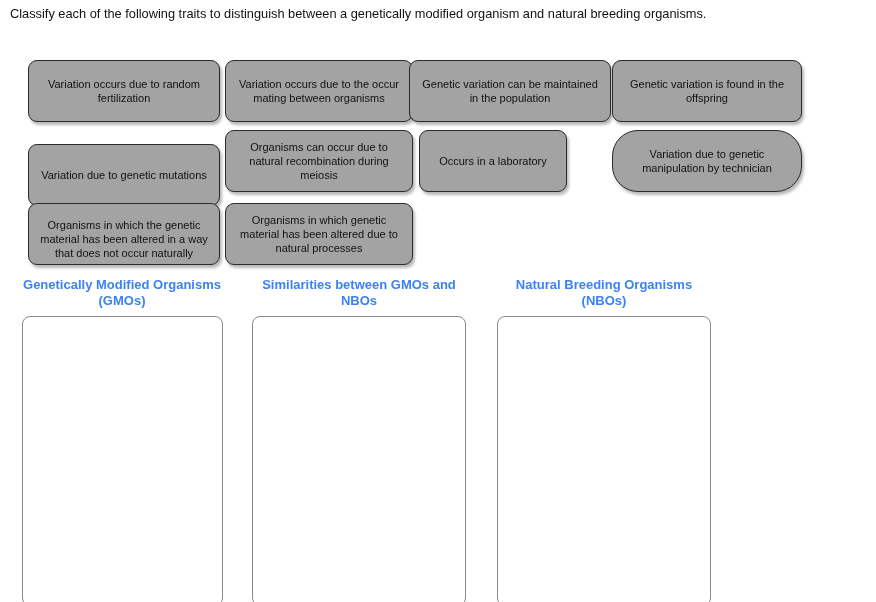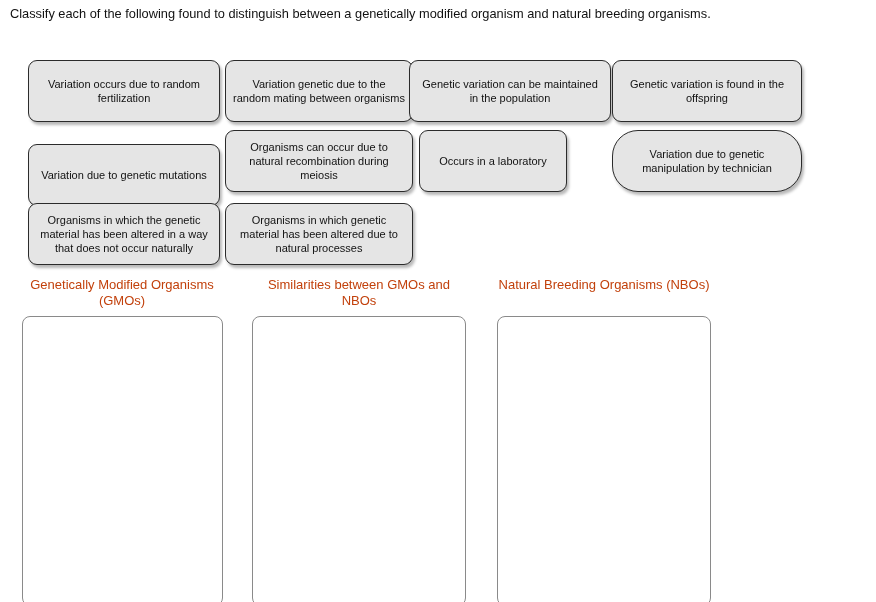--- a/index.html
+++ b/index.html
@@ -36,21 +36,21 @@
     width: 876px;
   }
   .tile-row {
     position: relative;
     width: 876px;
   }
 
   .tile {
     position: absolute;
     box-sizing: border-box;
-    background: #e5e5e5;
+    background: #a3a3a3;
     border: 1.3px solid #2b2b2b;
     border-radius: 9px;
     box-shadow: 2px 3px 3px rgba(0,0,0,0.28);
     display: flex;
     align-items: center;
     justify-content: center;
     text-align: center;
     padding: 4px 7px;
     font-size: 11px;
     line-height: 14px;
@@ -63,46 +63,46 @@
     width: 100%;
   }
 
   
   .cat-heading {
     position: absolute;
     box-sizing: border-box;
     text-align: center;
     font-size: 13px;
     line-height: 16px;
-    font-weight: normal;
-    color: #c2410c;
+    font-weight: bold;
+    color: #3b82f6;
   }
 
   
   .dropzone {
     position: absolute;
     box-sizing: border-box;
     background: #ffffff;
     border: 1px solid #8a8a8a;
     border-radius: 8px;
   }
 </style>
 </head>
 <body>
 
-<div class="prompt">Classify each of the following found to distinguish between a genetically modified organism and natural breeding organisms.</div>
+<div class="prompt">Classify each of the following traits to distinguish between a genetically modified organism and natural breeding organisms.</div>
 
 <div class="tile-tray">
 
   <div class="tile-row">
     <div class="tile" style="left:28px;  top:0px;  width:192px; height:62px;">
       <span class="tile-text">Variation occurs due to random fertilization</span>
     </div>
     <div class="tile" style="left:225px; top:0px;  width:188px; height:62px;">
-      <span class="tile-text">Variation genetic due to the random mating between organisms</span>
+      <span class="tile-text">Variation occurs due to the occur mating between organisms</span>
     </div>
     <div class="tile" style="left:409px; top:0px;  width:202px; height:62px;">
       <span class="tile-text">Genetic variation can be maintained in the population</span>
     </div>
     <div class="tile" style="left:612px; top:0px;  width:190px; height:62px;">
       <span class="tile-text">Genetic variation is found in the offspring</span>
     </div>
   </div>
 
   <div class="tile-row">
@@ -114,21 +114,21 @@
     </div>
     <div class="tile" style="left:419px; top:70px; width:148px; height:62px;">
       <span class="tile-text">Occurs in a laboratory</span>
     </div>
     <div class="tile" style="left:612px; top:70px; width:190px; height:62px;border-radius:26px;">
       <span class="tile-text">Variation due to genetic manipulation by technician</span>
     </div>
   </div>
 
   <div class="tile-row">
-    <div class="tile" style="left:28px;  top:143px; width:192px; height:62px;">
+    <div class="tile" style="left:28px;  top:143px; width:192px; height:62px;align-items:flex-end;">
       <span class="tile-text">Organisms in which the genetic material has been altered in a way that does not occur naturally</span>
     </div>
     <div class="tile" style="left:225px; top:143px; width:188px; height:62px;">
       <span class="tile-text">Organisms in which genetic material has been altered due to natural processes</span>
     </div>
   </div>
 
 </div>
 
 <div class="cat-heading" style="left:22px;  top:277px; width:200px;">Genetically Modified Organisms (GMOs)</div>

